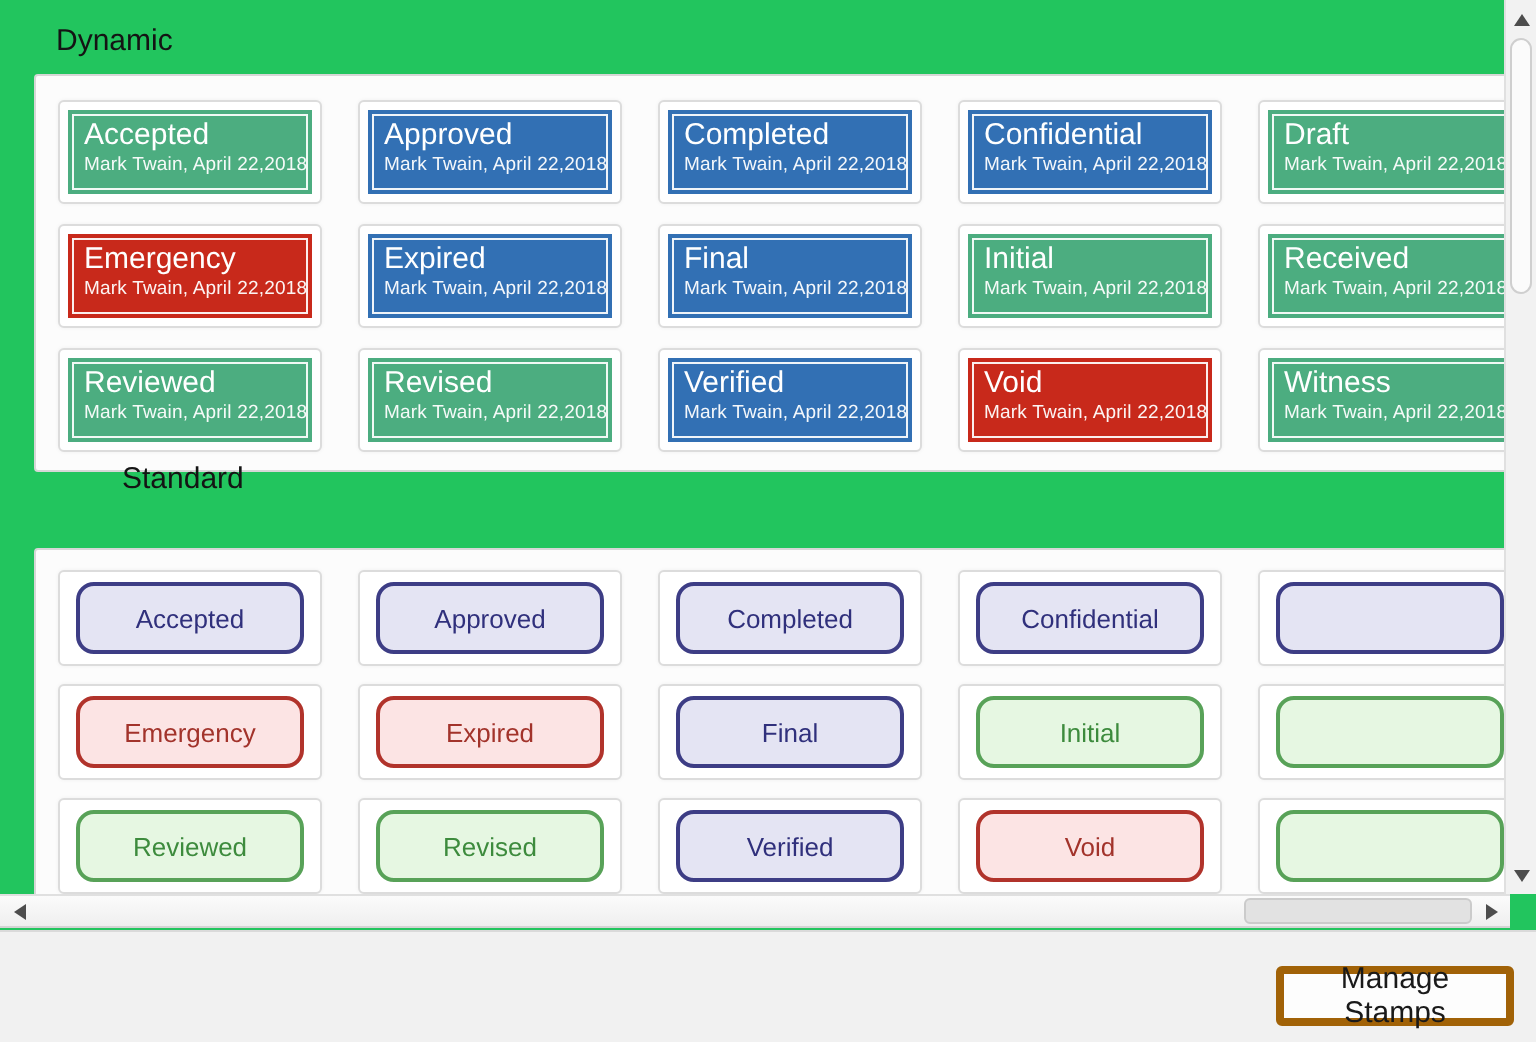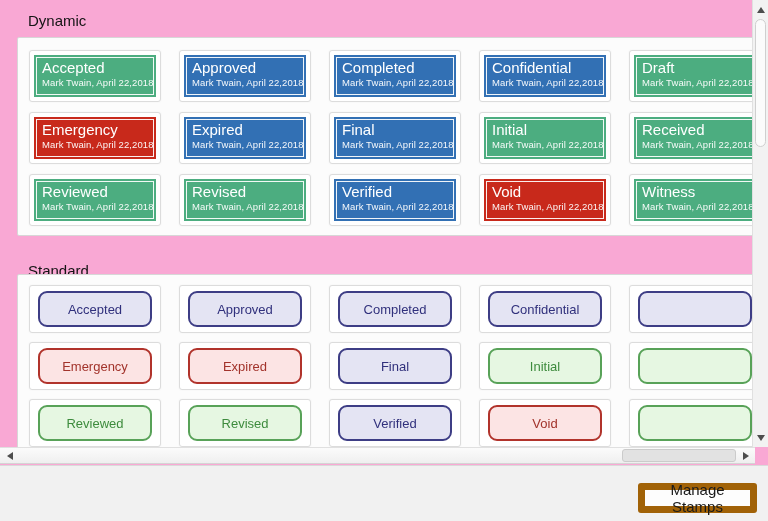--- a/index.html
+++ b/index.html
@@ -1,29 +1,29 @@
 <!DOCTYPE html>
 <html><head>
 <meta charset="utf-8">
 <style>
   html,body{margin:0;padding:0;}
   body{font-family:"Liberation Sans", sans-serif; background:#e8e8e8;}
   .app{
     position:relative; width:768px; height:521px; overflow:hidden;
-    background:#f9a8d4; font-family:"Liberation Sans", sans-serif;
+    background:#22c55e; font-family:"Liberation Sans", sans-serif;
   }
   
   .viewport{
     position:absolute; left:0; top:0; width:752px; height:447px; overflow:hidden;
   }
   .section-label{
     position:absolute; left:28px; font-size:15px; color:#141414;
   }
   .section-label.dynamic{ top:12px; }
-  .section-label.standard{ top:262px; }
+  .section-label.standard{ top:231px;margin-left:33px; }
   .panel{
     position:absolute; left:17px; width:860px; box-sizing:border-box;
     background:#fcfcfc; border:1px solid #d7d7d7; border-radius:2px;
   }
   .panel.dynamic{ top:37px; height:199px; padding-top:12px; }
   .panel.standard{ top:274px; height:240px; padding-top:10px; }
   .stamp-row{ display:flex; gap:18px; padding-left:11px; }
   .panel.dynamic .stamp-row{ margin-bottom:10px; }
   .panel.standard .stamp-row{ margin-bottom:9px; }
   .card{
@@ -78,21 +78,21 @@
   .tri.down{ border-left:4px solid transparent; border-right:4px solid transparent; border-top:6px solid #4d4d4d; }
   .tri.left{ border-top:4px solid transparent; border-bottom:4px solid transparent; border-right:6px solid #4d4d4d; }
   .tri.right{ border-top:4px solid transparent; border-bottom:4px solid transparent; border-left:6px solid #4d4d4d; }
   
   .footer{
     position:absolute; left:0; top:465px; width:768px; height:56px;
     background:#f1f1f1; border-top:1px solid #dadada; box-sizing:border-box;
   }
   .manage-btn{
     position:absolute; right:11px; top:17px; width:119px; height:30px;
-    background:#fdfdfd; border:7px solid #a16207; border-radius:3px;
+    background:#fdfdfd; border:4px solid #a16207; border-radius:3px;
     font-family:"Liberation Sans", sans-serif; font-size:15px; color:#1a1a1a;
     display:flex; align-items:center; justify-content:center; cursor:default;
   }
 </style>
 </head>
 <body>
 
 <div class="app">
 
   <div class="viewport">

